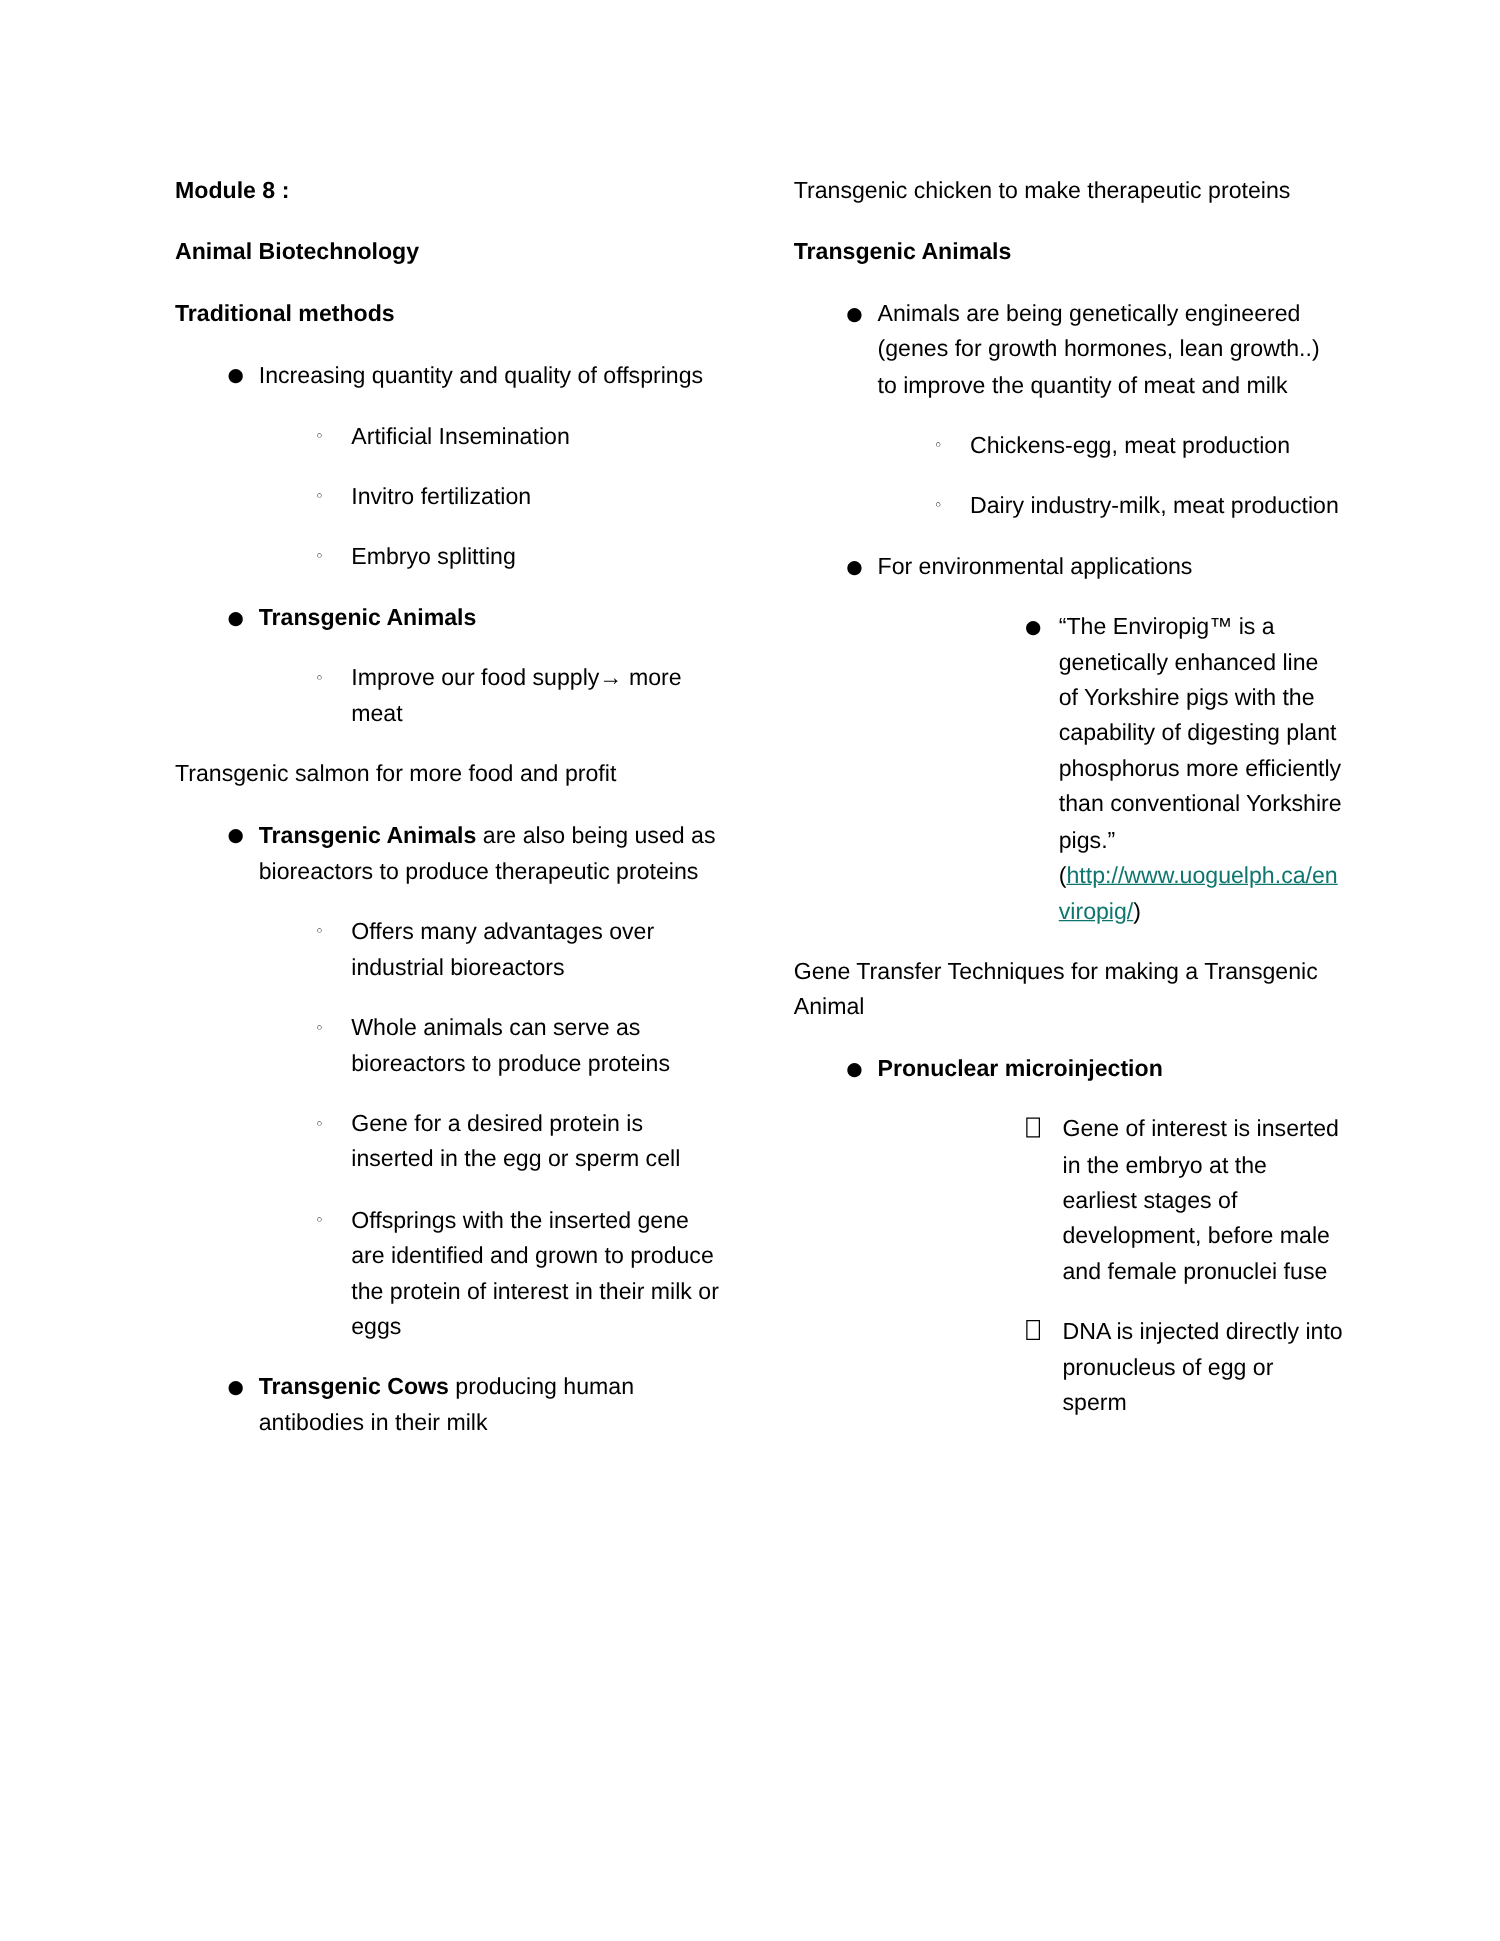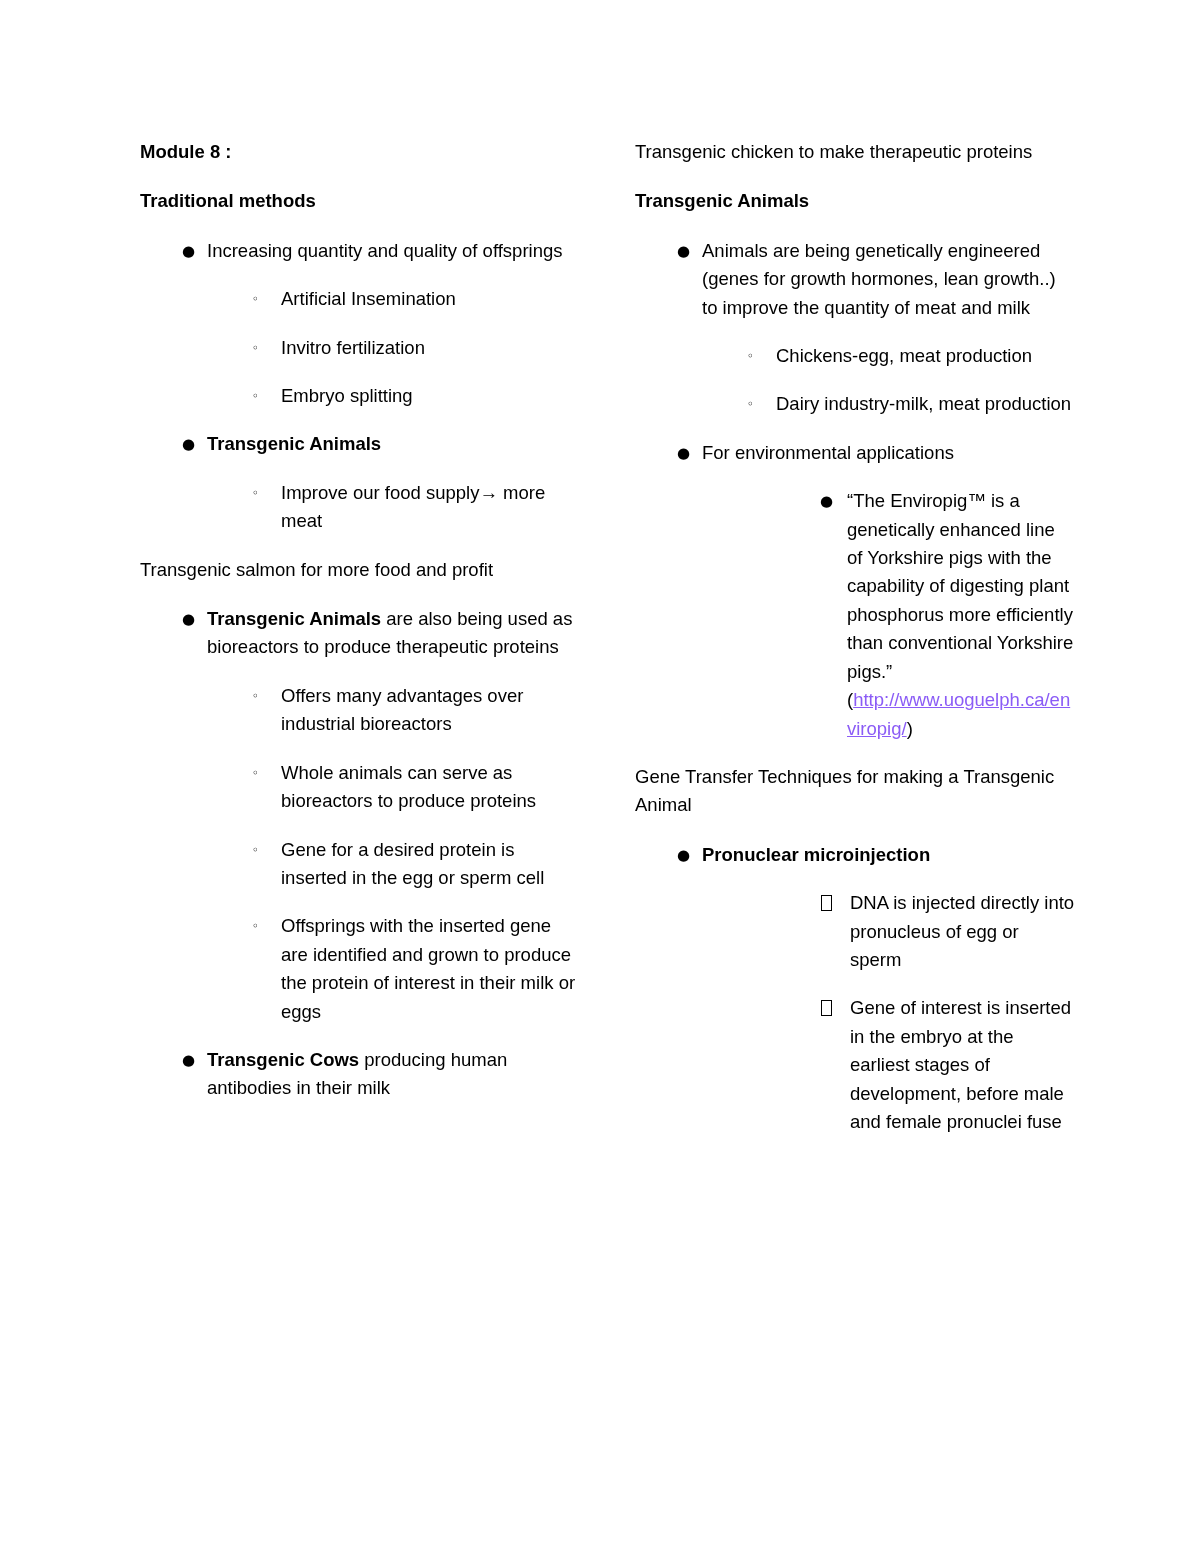--- a/index.html
+++ b/index.html
@@ -63,21 +63,21 @@
   .lvl3 .marker    { left: 186px; font-size: 17px; line-height: 28.4px;
                      font-family: "DejaVu Sans Mono", monospace; }
 
   
   .lvl1-deep         { padding-left: 212px; }
   .lvl1-deep .marker { left: 185px; font-size: 15px; line-height: 28.4px; }
 
   .b { font-weight: bold; }
 
   .link {
-    color: #8b5cf6;
+    color: #0f766e;
     text-decoration: underline;
     word-break: break-all;
   }
   .tofu {
     display: inline-block;
     width: 0.62em;
     height: 0.95em;
     border: 1.6px solid #000;
     vertical-align: -0.12em;
     box-sizing: border-box;
@@ -85,20 +85,21 @@
 </style>
 </head>
 <body>
 
 <div class="page">
 
   <div class="col col-left">
 
     <div class="block para bold">Module 8 :</div>
 
+    <div class="block para bold">Animal Biotechnology</div>
 
     <div class="block para bold">Traditional methods</div>
 
     <div class="bullet lvl1">
       <span class="marker">●</span>
       <span class="txt">Increasing quantity and quality of offsprings</span>
     </div>
 
     <div class="bullet lvl2">
       <span class="marker">◦</span>
@@ -191,27 +192,27 @@
     <div class="bullet lvl1-deep">
       <span class="marker">●</span>
       <span class="txt"><span>“The Enviropig™ is a genetically enhanced line of Yorkshire pigs with the capability of digesting plant phosphorus more efficiently than conventional Yorkshire pigs.”</span><br><span>(</span><span class="link">http://www.uoguelph.ca/enviropig/</span><span>)</span></span>
     </div>
 
     <div class="block para">Gene Transfer Techniques  for making a Transgenic Animal</div>
 
     <div class="bullet lvl1">
       <span class="marker">●</span>
       <span class="txt b">Pronuclear microinjection</span>
+    </div>
+
+    <div class="bullet lvl3">
+      <span class="marker"><span class="tofu"></span></span>
+      <span class="txt">Gene of interest is inserted in the embryo at the earliest stages of development, before male and female pronuclei fuse</span>
     </div>
 
     <div class="bullet lvl3">
       <span class="marker"><span class="tofu"></span></span>
       <span class="txt">DNA is injected directly into pronucleus of egg or sperm</span>
     </div>
 
-    <div class="bullet lvl3">
-      <span class="marker"><span class="tofu"></span></span>
-      <span class="txt">Gene of interest is inserted in the embryo at the earliest stages of development, before male and female pronuclei fuse</span>
-    </div>
-
   </div>
 
 </div>
 
 </body></html>

